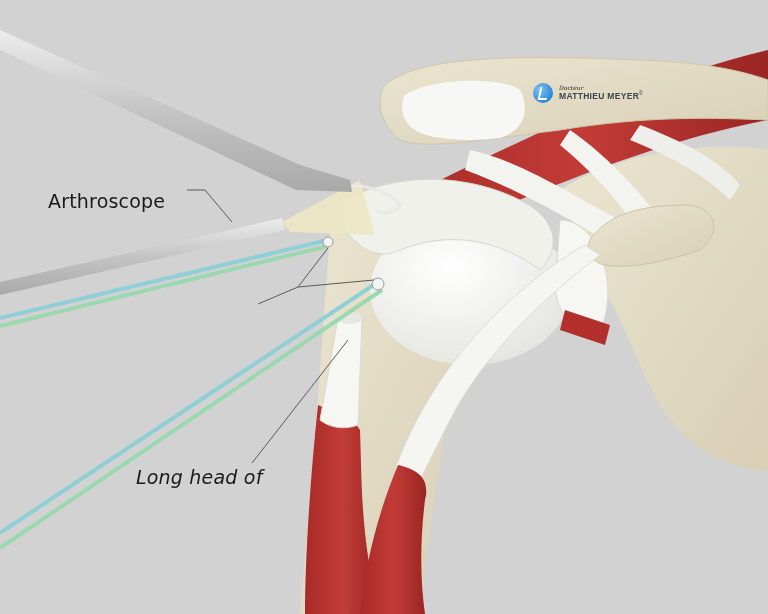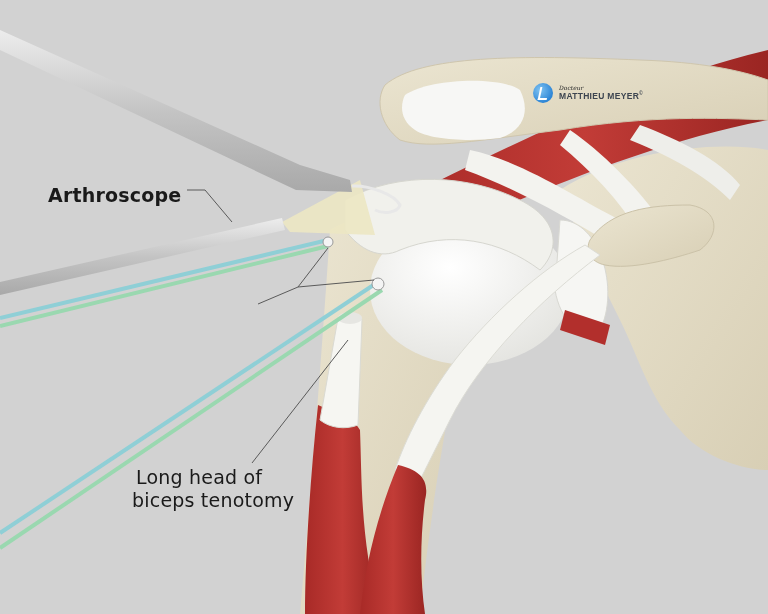--- a/index.html
+++ b/index.html
@@ -1,24 +1,24 @@
 <!DOCTYPE html>
 <html><head>
 <meta charset="utf-8">
 <style>
   html, body { margin: 0; padding: 0; }
   body { width: 768px; height: 614px; overflow: hidden; background: #d3d3d3; font-family: "DejaVu Sans", sans-serif; }
   .stage { position: relative; width: 768px; height: 614px; background: #d2d2d2; }
   svg.art { position: absolute; left: 0; top: 0; }
   .label { position: absolute; color: #1a1a1a; font-family: "DejaVu Sans", sans-serif; font-size: 19px; line-height: 23px; letter-spacing: 0.2px; white-space: nowrap; }
-  .label.arthroscope { left: 48px; top: 184px; font-weight: bold; }
+  .label.arthroscope { left: 48px; top: 190px; }
   .label.sutures { left: 108px; top: 312px; }
   .label.biceps { left: 132px; top: 466px; text-align: left; }
   .label.biceps span { display: block; }
-  .label.biceps .l1 { padding-left: 4px; }
+  .label.biceps .l1 { padding-left: 4px; font-style: italic; }
   .watermark { position: absolute; left: 533px; top: 83px; display: flex; align-items: center; gap: 6px; }
   .wm-logo { width: 20px; height: 20px; border-radius: 50%; background: radial-gradient(circle at 35% 35%, #7fc3f2, #2e86d6 70%); position: relative; }
   .wm-logo::after { content: ""; position: absolute; left: 6px; top: 4px; width: 7px; height: 11px; border-left: 2px solid #fff; border-bottom: 2px solid #fff; transform: skewX(-12deg); }
   .wm-text { display: flex; flex-direction: column; line-height: 1; }
   .wm-small { font-size: 6px; font-style: italic; color: #2a2a2a; font-family: "DejaVu Serif", serif; }
   .wm-name { font-size: 8.5px; color: #3d4550; font-weight: bold; letter-spacing: 0.3px; font-family: "Liberation Sans", sans-serif; }
   .wm-name sup { font-size: 5px; }
 </style>
 </head>
 <body>
@@ -112,21 +112,20 @@
       <polyline points="187,190 205,190 232,222"></polyline>
       <polyline points="258,304 298,287 328,248"></polyline>
       <line x1="298" y1="287" x2="374" y2="280"></line>
       <line x1="252" y1="463" x2="348" y2="340"></line>
     </g>
   </svg>
 
   <div class="label arthroscope">Arthroscope</div>
   <div class="label biceps">
     <span class="l1">Long head of</span>
-    <span class="l2">biceps tenotomy</span>
   </div>
 
   <div class="watermark">
     <div class="wm-logo"></div>
     <div class="wm-text">
       <span class="wm-small">Docteur</span>
       <span class="wm-name"><span>MATTHIEU MEYER</span><sup>©</sup></span>
     </div>
   </div>
 </div>

